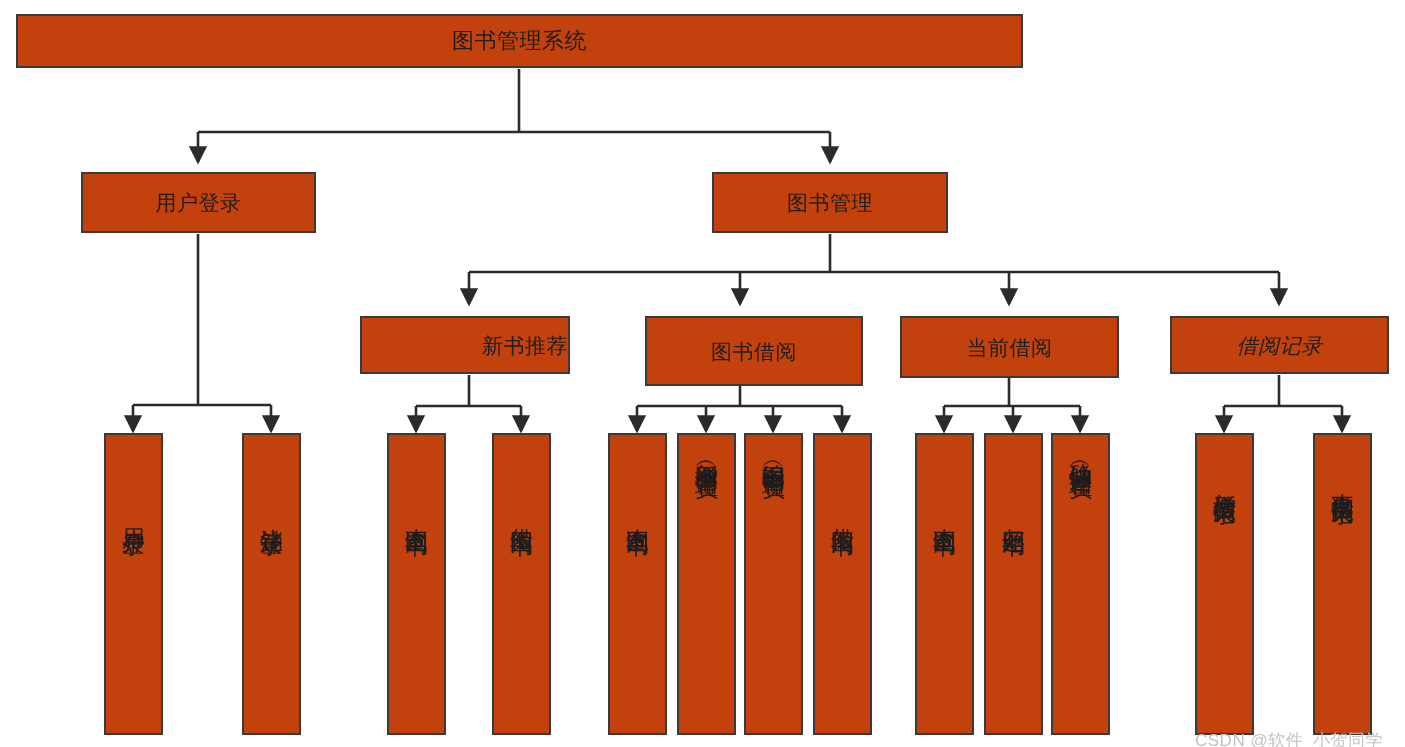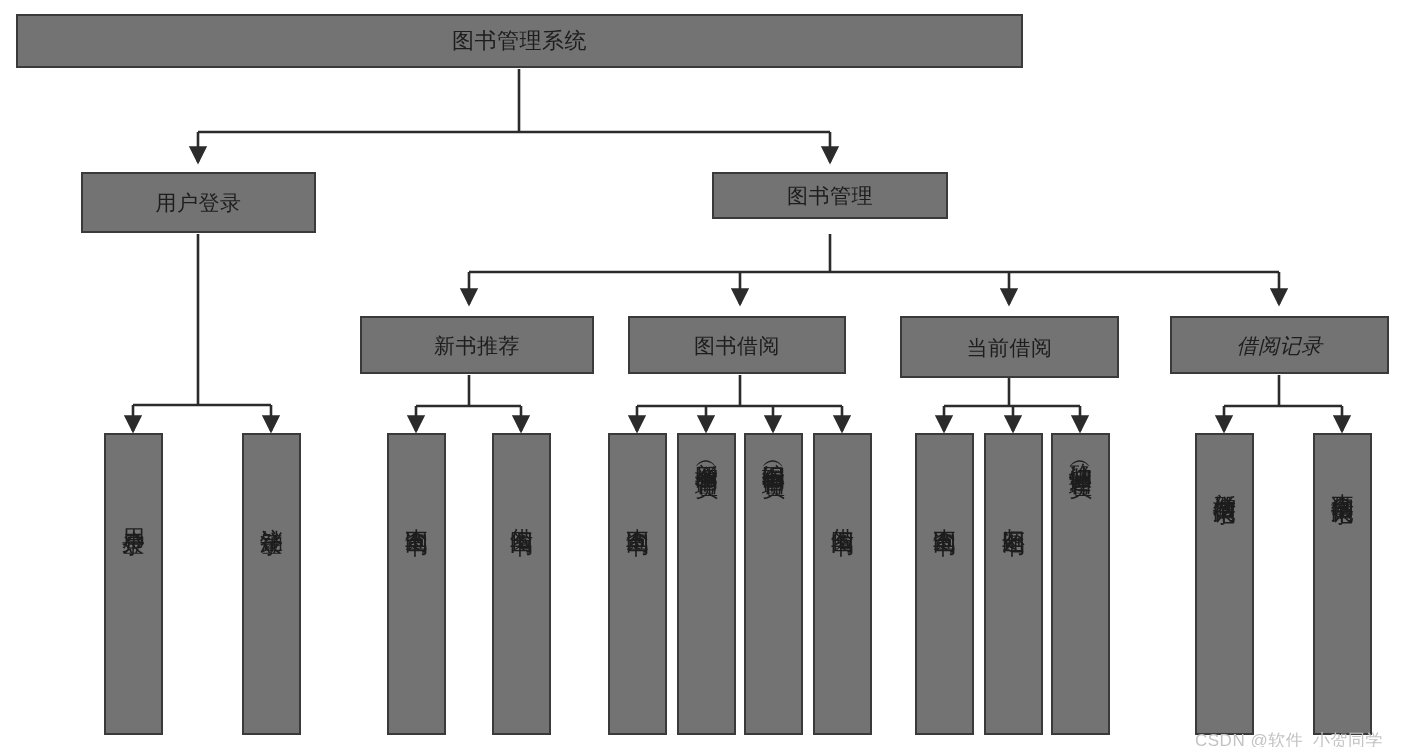--- a/index.html
+++ b/index.html
@@ -23,21 +23,21 @@
     left: 0;
     top: 0;
     width: 1405px;
     height: 747px;
     pointer-events: none;
   }
   .node {
     position: absolute;
     box-sizing: border-box;
     border: 2.5px solid #3a3a3a;
-    background: #737373;
+    background: #c2410c;
     display: flex;
     align-items: center;
     justify-content: center;
     color: #1d1d1d;
     z-index: 2;
   }
   .node .label {
     display: block;
     text-align: center;
     line-height: 1.0;
@@ -129,29 +129,29 @@
   </svg>
 
   <div class="node horiz root" style="left:16px; top:14px; width:1007px; height:54px;">
     <span class="label">图书管理系统</span>
   </div>
 
   <div class="node horiz" style="left:81px; top:172px; width:235px; height:61px;">
     <span class="label">用户登录</span>
   </div>
 
-  <div class="node horiz" style="left:712px; top:172px; width:236px; height:47px;">
+  <div class="node horiz" style="left:712px; top:172px; width:236px; height:61px;">
     <span class="label">图书管理</span>
   </div>
 
-  <div class="node horiz" style="left:360px; top:316px; width:234px; height:58px;">
+  <div class="node horiz" style="left:360px; top:316px; width:210px; height:58px;justify-content:flex-end;">
     <span class="label">新书推荐</span>
   </div>
 
-  <div class="node horiz" style="left:628px; top:316px; width:218px; height:58px;">
+  <div class="node horiz" style="left:645px; top:316px; width:218px; height:70px;">
     <span class="label">图书借阅</span>
   </div>
 
   <div class="node horiz" style="left:900px; top:316px; width:219px; height:62px;">
     <span class="label">当前借阅</span>
   </div>
 
   <div class="node horiz" style="left:1170px; top:316px; width:219px; height:58px;font-style:italic;">
     <span class="label">借阅记录</span>
   </div>

